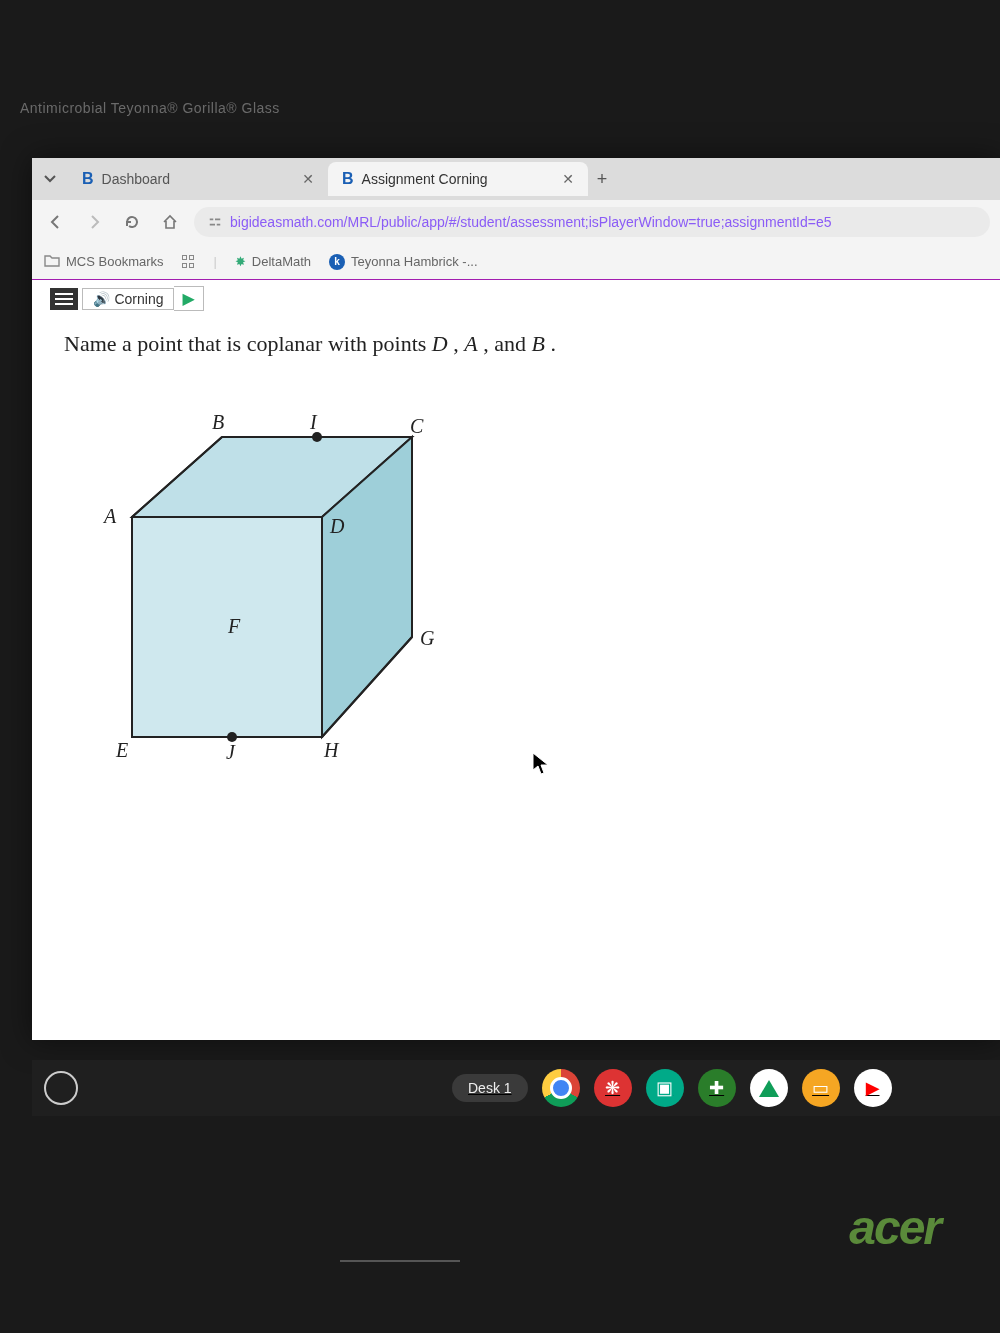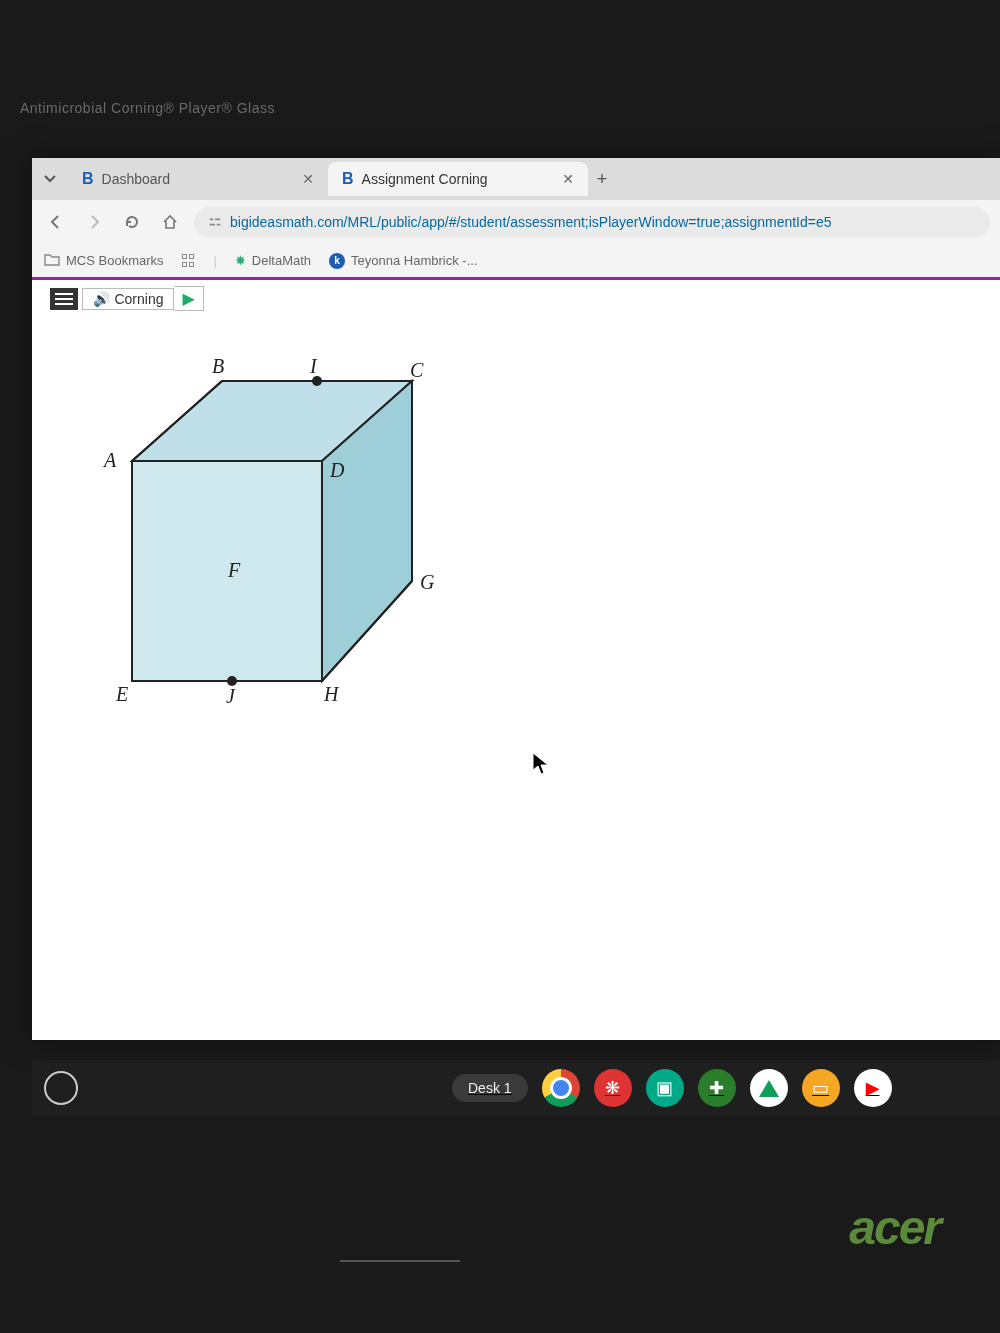--- a/index.html
+++ b/index.html
@@ -71,36 +71,36 @@
   }
   .nav-btn { width:28px;height:28px;display:flex;align-items:center;justify-content:center;color:#777; }
   .url-box {
     flex:1;
     background:#eaeaea;
     border-radius:20px;
     height:30px;
     display:flex;
     align-items:center;
     padding:0 14px;
-    color:#0369a1;
+    color:#8b5cf6;
     font-size:14px;
     gap:8px;
     overflow:hidden;
     white-space:nowrap;
   }
   .bookmarks {
     display:flex;
     align-items:center;
     gap:18px;
     background:#f4f4f4;
     height:36px;
     padding:0 12px;
     font-size:13px;
     color:#666;
-    border-bottom:3px solid #a21caf;
+    border-bottom:1px solid #a21caf;
   }
   .bm-item { display:flex;align-items:center;gap:6px; }
   .bm-folder-icon { color:#888; }
   .bm-grid-icon { display:inline-flex;flex-wrap:wrap;width:14px;height:14px;gap:2px;}
   .bm-grid-icon span{width:5px;height:5px;border:1px solid #888;}
   .bm-delta { color:#3a7; }
   .bm-k { background:#1a5fb4;color:#fff;border-radius:50%;width:16px;height:16px;display:flex;align-items:center;justify-content:center;font-size:10px;font-weight:bold;}
   .content {
     background:#fff;
     padding: 0 0 40px 0;
@@ -199,21 +199,21 @@
     left:532px; top:752px;
     width:0;height:0;
     pointer-events:none;
   }
   .cursor svg{position:absolute;}
   .pt-label{position:absolute;font-style:italic;font-family:'Times New Roman',serif;font-size:20px;color:#222;}
 </style>
 </head>
 <body>
 
-<div class="screen-branding">Antimicrobial Corning® Player® Glass</div>
+<div class="screen-branding">Antimicrobial Teyonna® Gorilla® Glass</div>
 
 <div class="browser">
 
   <div class="tab-strip">
     <div class="drop">
       <svg width="12" height="12" viewBox="0 0 12 12">
           <path d="M1 3 L6 8 L11 3" stroke="#555" stroke-width="2" fill="none"></path>
         </svg>
     </div>
     <div class="tab">
@@ -295,20 +295,23 @@
         </div>
       <div class="listen-btn">
         <span class="spk">🔊</span>
         <span>Corning</span>
       </div>
       <div class="play-btn">
         <span>▶</span>
       </div>
     </div>
 
+    <div class="question">
+      <span>Name a point that is coplanar with points </span><span class="var">D</span><span> , </span><span class="var">A</span><span> , and </span><span class="var">B</span><span> .</span>
+    </div>
 
     <div class="figure-wrap">
       <div class="figure">
         <svg width="380" height="380" viewBox="0 0 380 380">
 
           <line x1="150" y1="40" x2="150" y2="240" stroke="#333" stroke-width="2" stroke-dasharray="8,8"></line>
           <line x1="150" y1="240" x2="340" y2="240" stroke="#333" stroke-width="2" stroke-dasharray="8,8"></line>
           <line x1="150" y1="240" x2="60" y2="340" stroke="#333" stroke-width="2" stroke-dasharray="8,8"></line>
 
           <polygon points="60,120 150,40 340,40 250,120" fill="#bfe0e8" stroke="#222" stroke-width="2"></polygon>

